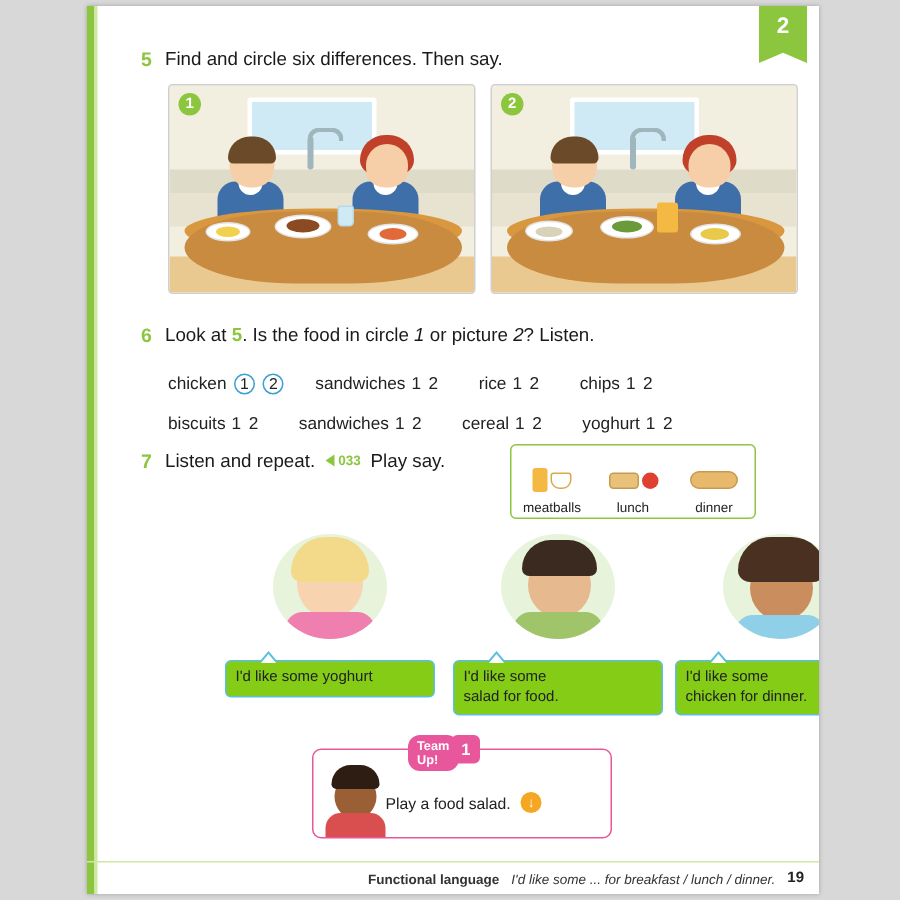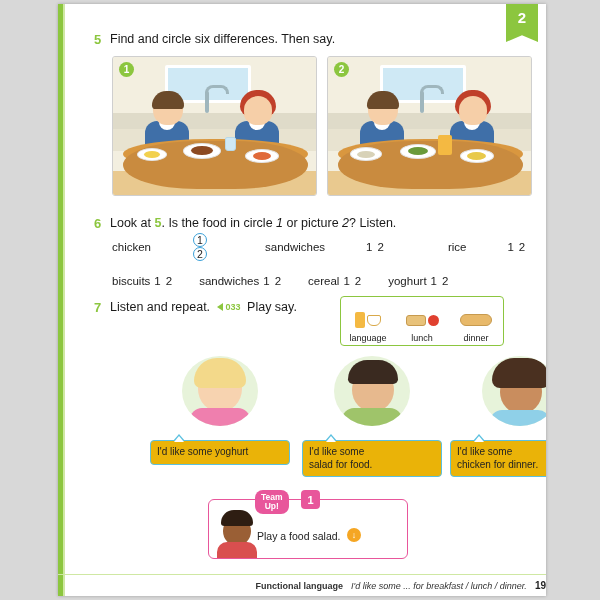--- a/index.html
+++ b/index.html
@@ -155,45 +155,44 @@
 
   
   .kids-row { position:absolute; left:36px; top:352px; width:440px; height:135px; }
   .kid-card { position:absolute; width:140px; }
   .kid-photo {
     position:relative; width:76px; height:70px; margin:0 auto;
     border-radius:50%; overflow:hidden; background:#e7f3da;
   }
   .bubble {
     position:relative; margin-top:14px;
-    border:1.3px solid #5bc0e0; border-radius:4px; background:#eab308;
+    border:1.3px solid #5bc0e0; border-radius:4px; background:#84cc16;
     padding:5px 6px; font-size:10px; line-height:1.25; color:#222;
     text-align:left;
   }
   .bubble:before {
     content:""; position:absolute; left:22px; top:-7px;
     width:0; height:0; border-left:6px solid transparent;
     border-right:6px solid transparent; border-bottom:7px solid #5bc0e0;
   }
   .bubble:after {
     content:""; position:absolute; left:23px; top:-5px;
     width:0; height:0; border-left:5px solid transparent;
     border-right:5px solid transparent; border-bottom:6px solid #fff;
   }
 
   
   .teambox {
     position:absolute; left:150px; top:495px; width:200px; height:60px;
     border:1.5px solid #e8569b; border-radius:6px; background:#fff;
   }
   .team-badge {
-    position:absolute; left:46px; top:-10px;
+    position:absolute; left:63px; top:-10px;
     background:#e8569b; color:#fff; border-radius:8px;
     font-size:8.5px; font-weight:bold; padding:3px 6px; line-height:1.05;
-    text-align:center;
   }
   .team-num {
     position:absolute; left:92px; top:-10px;
     width:19px; height:19px; border-radius:4px; background:#e8569b;
     color:#fff; font-size:11px; font-weight:bold;
     display:flex; align-items:center; justify-content:center;
   }
   .team-text {
     position:absolute; left:48px; top:30px; font-size:10.5px; color:#222;
   }
@@ -202,21 +201,21 @@
     width:14px; height:14px; border-radius:50%; background:#f5a623;
     color:#fff; font-size:9px; display:flex; align-items:center; justify-content:center;
   }
   .team-kid { position:absolute; left:6px; top:10px; width:44px; height:46px; }
 
   
   .footer {
     position:absolute; left:0; bottom:0; width:100%; height:22px;
     border-top:1px solid #cfe8a3;
     display:flex; align-items:center; justify-content:flex-end;
-    gap:8px;
+    padding-right:10px; gap:8px;
     font-size:9px; color:#333;
   }
   .footer .fl { font-weight:bold; }
   .footer .fi { font-style:italic; }
   .footer .pg { font-weight:bold; font-size:10px; color:#222; }
 </style>
 </head>
 <body>
 
 <div class="page">
@@ -310,21 +309,21 @@
   </div>
 
   <div class="ex6">
     <div class="ex-row">
       <span class="exnum">6</span>
       <span class="instr">
         <span>Look at </span><b class="num">5</b><span>. Is the food in circle </span><i>1</i><span> or picture </span><i>2</i><span>? Listen.</span>
       </span>
     </div>
 
-    <div class="ex6-line" style="margin-top:2px; margin-left:18px;gap:37px;">
+    <div class="ex6-line" style="margin-top:18px; margin-left:18px;">
       <span class="word">chicken</span>
       <span style="margin-right:20px;">
         <span class="circled">1</span>
         <span class="circled">2</span>
       </span>
       <span class="word">sandwiches</span>
       <span class="opts">
         <span>1</span><span>2</span>
       </span>
       <span class="word">rice</span>
@@ -369,21 +368,21 @@
         <span>Play say.</span>
       </span>
     </div>
 
     <div class="meal-box">
       <div class="meal-cell">
         <div class="meal-art">
           <span style="display:inline-block;width:10px;height:16px;background:#f4b942;border-radius:2px;"></span>
           <span style="display:inline-block;width:14px;height:11px;background:#fff;border:1px solid #d9a94a;border-radius:2px 2px 6px 6px;"></span>
         </div>
-        <div>language</div>
+        <div>meatballs</div>
       </div>
       <div class="meal-cell">
         <div class="meal-art">
           <span style="display:inline-block;width:20px;height:11px;background:#e8c27a;border:1px solid #c79a4e;border-radius:3px;"></span>
           <span style="display:inline-block;width:11px;height:11px;background:#e0402f;border-radius:50%;"></span>
         </div>
         <div>lunch</div>
       </div>
       <div class="meal-cell">
         <div class="meal-art">

